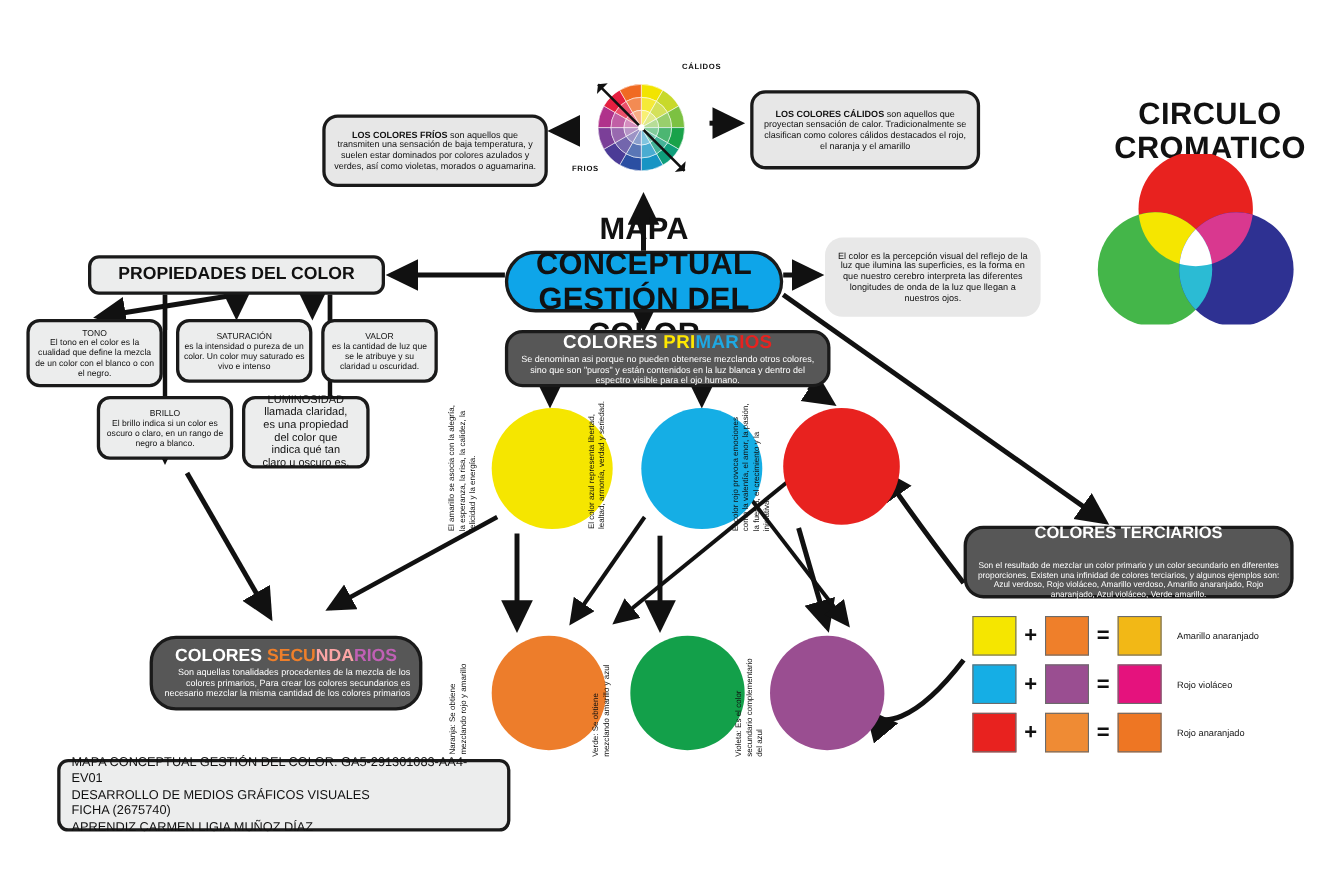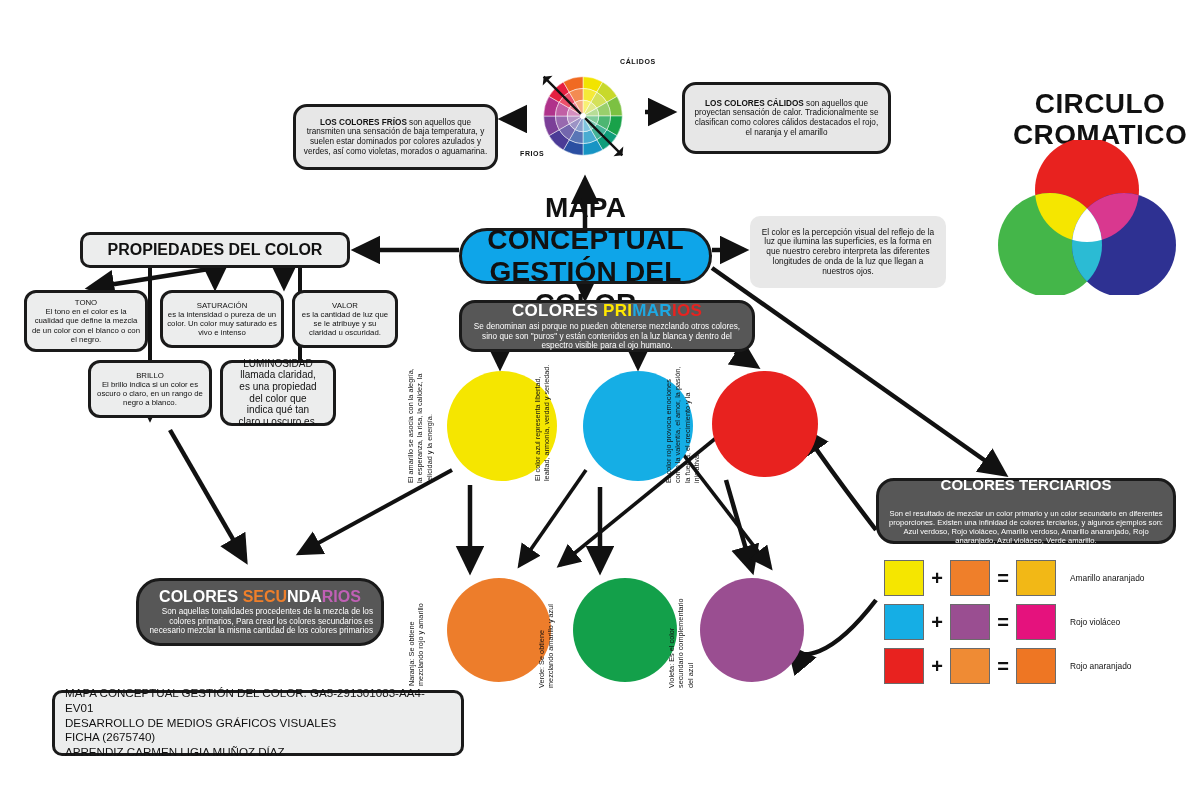--- a/index.html
+++ b/index.html
@@ -20,21 +20,21 @@
   #frios-box{left:293px;top:88px;width:205px;height:66px;border-radius:14px;
              font-size:8.2px;padding:4px 6px;background:#e7e7e7;margin-top:16px;}
   #calidos-box{left:682px;top:82px;width:209px;height:72px;border-radius:14px;
                font-size:8.2px;padding:4px 6px;background:#e7e7e7;}
 
   #central{left:459px;top:228px;width:253px;height:56px;border-radius:28px;
            background:#0ea5e9;font-size:28px;font-weight:bold;letter-spacing:.2px;
            line-height:1.15;}
 
   #def-color{left:750px;top:216px;width:196px;height:72px;font-size:8.3px;
-             padding:4px 8px;border-radius:10px;}
+             padding:4px 8px;}
 
   #propiedades{left:80px;top:232px;width:270px;height:36px;border-radius:10px;
                font-size:16px;font-weight:bold;}
 
   #tono{left:24px;top:290px;width:124px;height:62px;font-size:7.8px;padding:3px 4px;}
   #saturacion{left:160px;top:290px;width:124px;height:58px;font-size:7.8px;padding:3px 4px;}
   #valor{left:292px;top:290px;width:106px;height:58px;font-size:7.8px;padding:3px 4px;}
   #brillo{left:88px;top:360px;width:124px;height:58px;font-size:7.8px;padding:3px 4px;}
   #luminosidad{left:220px;top:360px;width:116px;height:66px;font-size:10px;padding:3px 12px;}
 
@@ -245,21 +245,21 @@
 
   <div class="circle" id="c-yellow"></div>
   <div class="circle" id="c-blue"></div>
   <div class="circle" id="c-red"></div>
 
   <div class="vlabel" style="left:406px;top:363px;height:120px;">El amarillo se asocia con la alegría, la esperanza, la risa, la calidez, la felicidad y la energía.</div>
   <div class="vlabel" style="left:533px;top:363px;height:118px;">El color azul representa libertad, lealtad, armonía, verdad y seriedad.</div>
   <div class="vlabel" style="left:664px;top:363px;height:120px;">El color rojo provoca emociones como la valentía, el amor, la pasión, la fuerza, el crecimiento y la iniciativa.</div>
 
   <div class="node" id="secundarios">
-    <div class="ttl" id="secundarios-title"><span style="color: rgb(255, 255, 255);">COLORES </span><span style="color: rgb(239, 127, 42);">SECU</span><span style="color: #ffffff;">NDA</span><span style="color: rgb(192, 96, 181);">RIOS</span></div>
+    <div class="ttl" id="secundarios-title"><span style="color: rgb(255, 255, 255);">COLORES </span><span style="color: rgb(239, 127, 42);">SECU</span><span style="color: #fca5a5;">NDA</span><span style="color: rgb(192, 96, 181);">RIOS</span></div>
     <p>Son aquellas tonalidades procedentes de la mezcla de los colores primarios, Para crear los colores secundarios es necesario  mezclar la misma cantidad de los colores primarios</p>
   </div>
 
   <div class="circle" id="c-orange"></div>
   <div class="circle" id="c-green"></div>
   <div class="circle" id="c-violet"></div>
 
   <div class="vlabel" style="left:407px;top:600px;height:86px;">Naranja: Se obtiene mezclando rojo y amarillo</div>
   <div class="vlabel" style="left:537px;top:598px;height:90px;">Verde: Se obtiene mezclando amarillo y azul</div>
   <div class="vlabel" style="left:667px;top:592px;height:96px;">Violeta: Es el color secundario complementario del azul</div>

